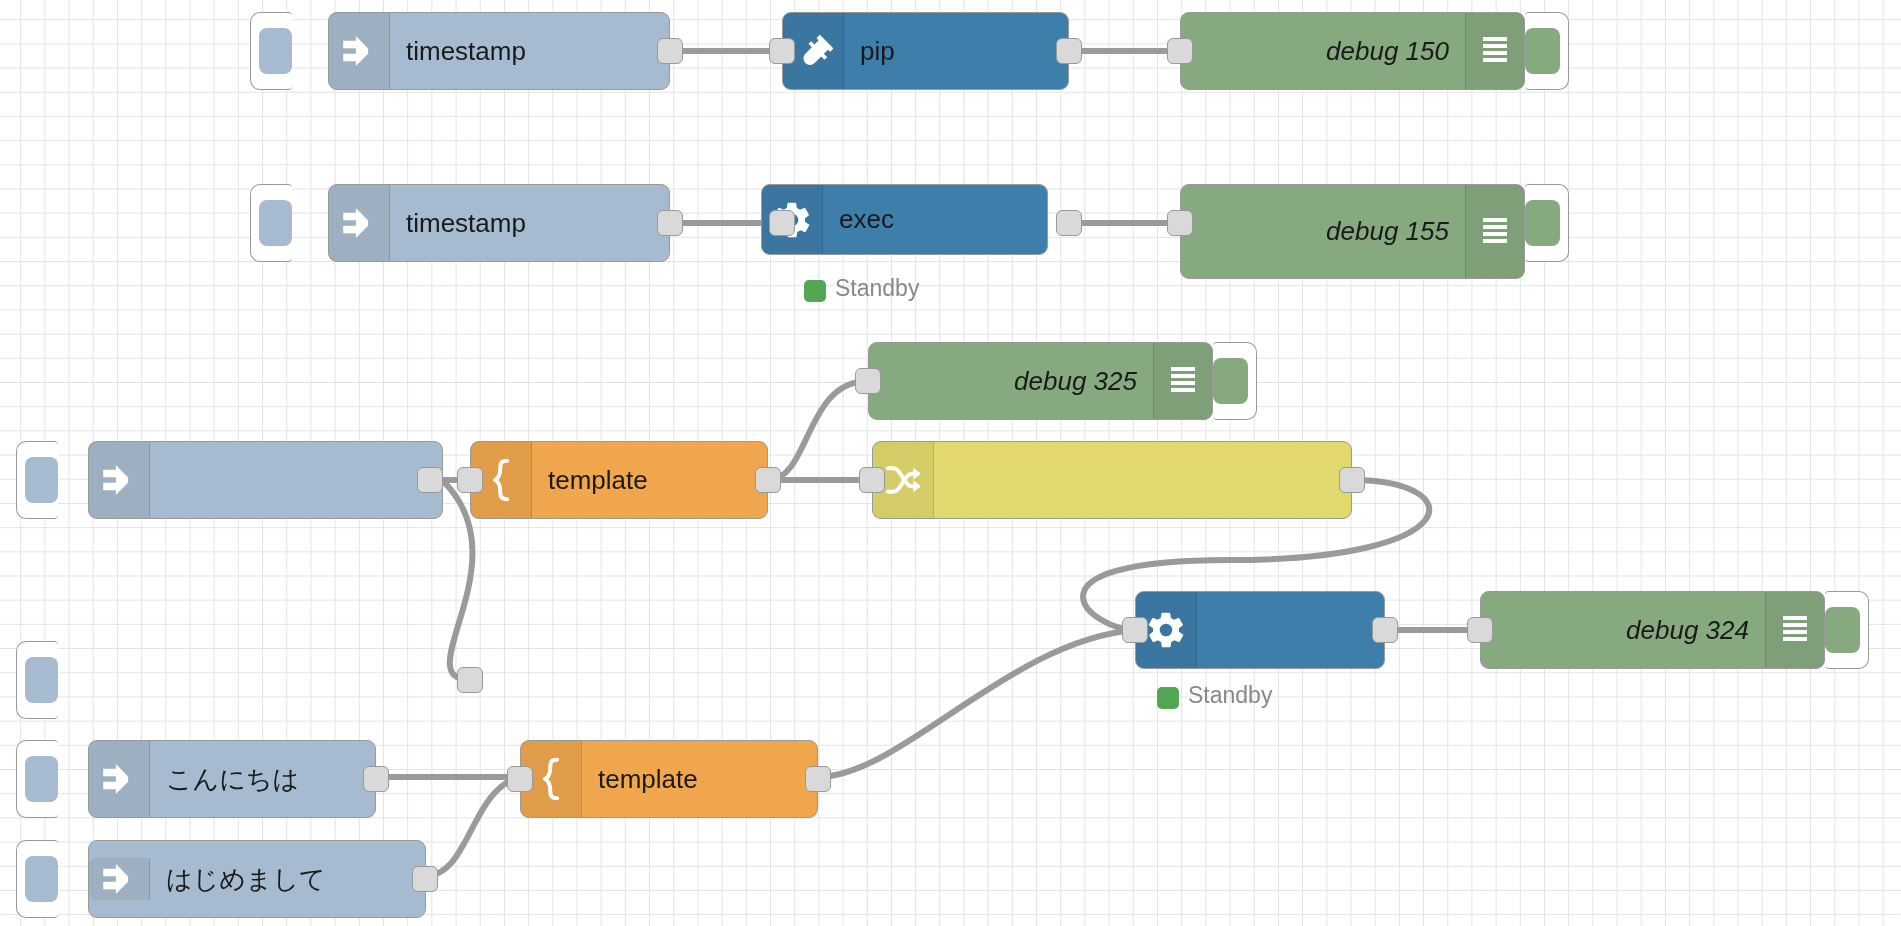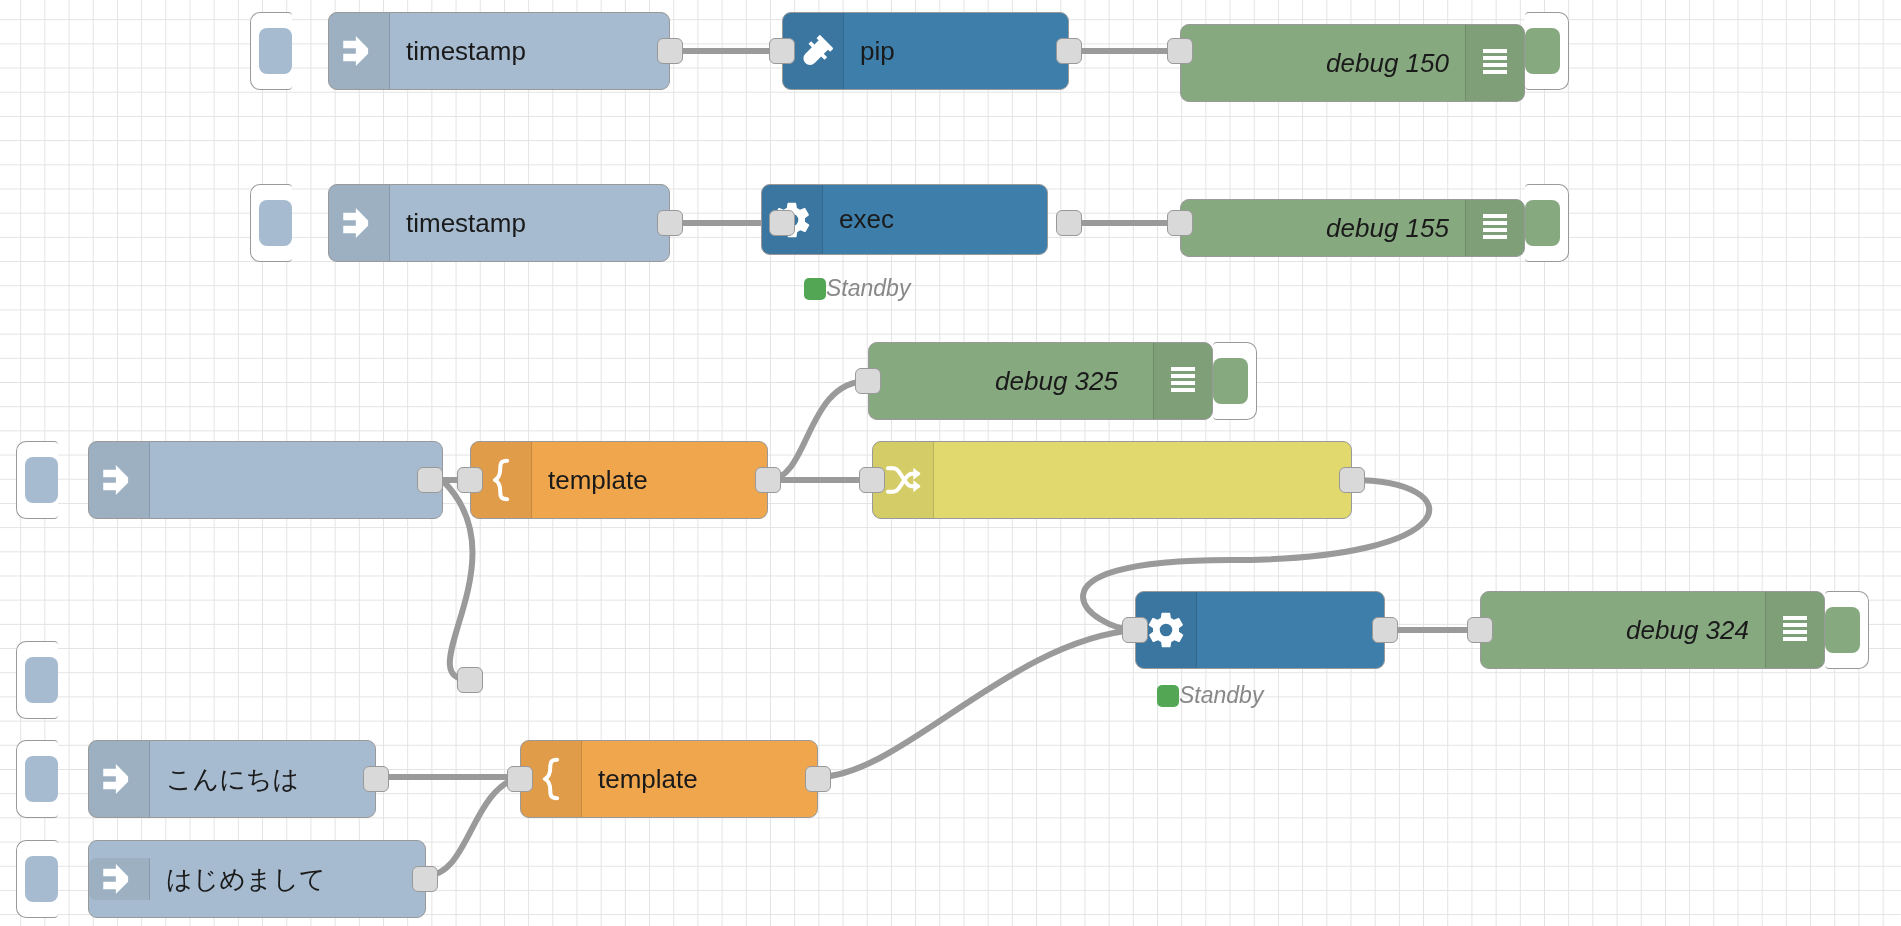--- a/index.html
+++ b/index.html
@@ -121,24 +121,24 @@
   .node-button-inner {
     width: 46px;
     height: 46px;
     border-radius: 8px;
   }
 
   
   .node-status {
     position: absolute;
     display: flex;
-    align-items: center;
+    align-items: flex-end;
+    gap: 9px;
     z-index: 25;
     white-space: nowrap;
-    font-style: italic;
   }
   .status-dot {
     width: 22px;
     height: 22px;
     border-radius: 5px;
     background: #53a653;
     flex: 0 0 auto;
   }
   .status-text {
     font-size: 23px;
@@ -197,21 +197,21 @@
     <div class="node-icon-cell">
       <svg width="40" height="40" viewBox="0 0 24 24">
         <path fill="#ffffff" d="M16.1 2.3l-2 2 1.3 1.3-2.5 2.5-2-2-1.6 1.6 2 2-3.9 3.9a4 4 0 0 0 0 5.6 4 4 0 0 0 5.6 0l3.9-3.9 2 2 1.6-1.6-2-2 2.5-2.5 1.3 1.3 2-2z"></path>
       </svg>
     </div>
     <div class="node-label-cell">pip</div>
   </div>
   <div class="port" style="left:1056px; top:38px;"></div>
 
   <div class="port" style="left:1167px; top:38px;"></div>
-  <div class="node" style="left:1180px; top:24px; width:345px; height:78px; background:#87a980;">
+  <div class="node" style="left:1180px; top:12px; width:345px; height:78px; background:#87a980;">
     <div class="node-label-cell right italic">debug 150</div>
     <div class="node-aux-cell">
       <svg class="hamburger" width="30" height="34" viewBox="0 0 30 34">
         <rect x="3" y="3" width="24" height="4" fill="#ffffff"></rect>
         <rect x="3" y="10" width="24" height="4" fill="#ffffff"></rect>
         <rect x="3" y="17" width="24" height="4" fill="#ffffff"></rect>
         <rect x="3" y="24" width="24" height="4" fill="#ffffff"></rect>
       </svg>
     </div>
   </div>
@@ -241,37 +241,37 @@
     </div>
     <div class="node-label-cell">exec</div>
   </div>
   <div class="port" style="left:1056px; top:210px;"></div>
   <div class="node-status" style="left:804px; top:275px;">
     <span class="status-dot"></span>
     <span class="status-text">Standby</span>
   </div>
 
   <div class="port" style="left:1167px; top:210px;"></div>
-  <div class="node" style="left:1180px; top:184px; width:345px; height:58px; background:#87a980;margin-top:15px;">
+  <div class="node" style="left:1180px; top:184px; width:345px; height:95px; background:#87a980;">
     <div class="node-label-cell right italic">debug 155</div>
     <div class="node-aux-cell">
       <svg class="hamburger" width="30" height="34" viewBox="0 0 30 34">
         <rect x="3" y="3" width="24" height="4" fill="#ffffff"></rect>
         <rect x="3" y="10" width="24" height="4" fill="#ffffff"></rect>
         <rect x="3" y="17" width="24" height="4" fill="#ffffff"></rect>
         <rect x="3" y="24" width="24" height="4" fill="#ffffff"></rect>
       </svg>
     </div>
   </div>
   <div class="node-button right" style="left:1525px; top:184px; width:44px; height:78px;">
     <div class="node-button-inner" style="background:#87a980; margin-right:8px;"></div>
   </div>
 
   <div class="port" style="left:855px; top:368px;"></div>
-  <div class="node" style="left:868px; top:342px; width:345px; height:78px; background:#87a980;gap:19px;">
+  <div class="node" style="left:868px; top:342px; width:345px; height:78px; background:#87a980;">
     <div class="node-label-cell right italic">debug 325</div>
     <div class="node-aux-cell">
       <svg class="hamburger" width="30" height="34" viewBox="0 0 30 34">
         <rect x="3" y="3" width="24" height="4" fill="#ffffff"></rect>
         <rect x="3" y="10" width="24" height="4" fill="#ffffff"></rect>
         <rect x="3" y="17" width="24" height="4" fill="#ffffff"></rect>
         <rect x="3" y="24" width="24" height="4" fill="#ffffff"></rect>
       </svg>
     </div>
   </div>

